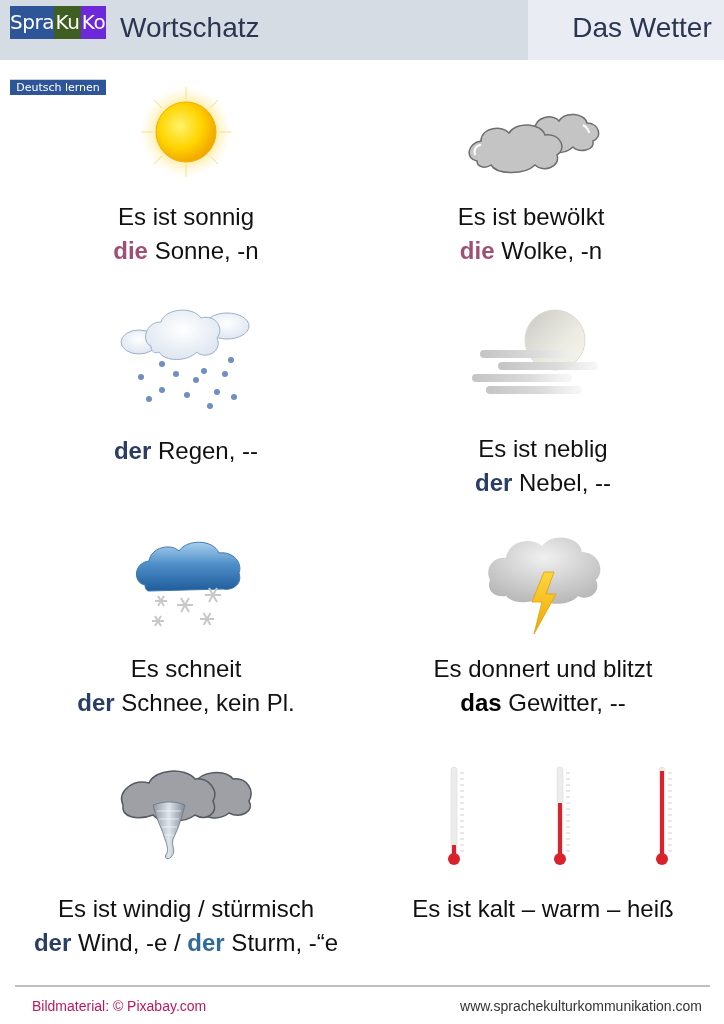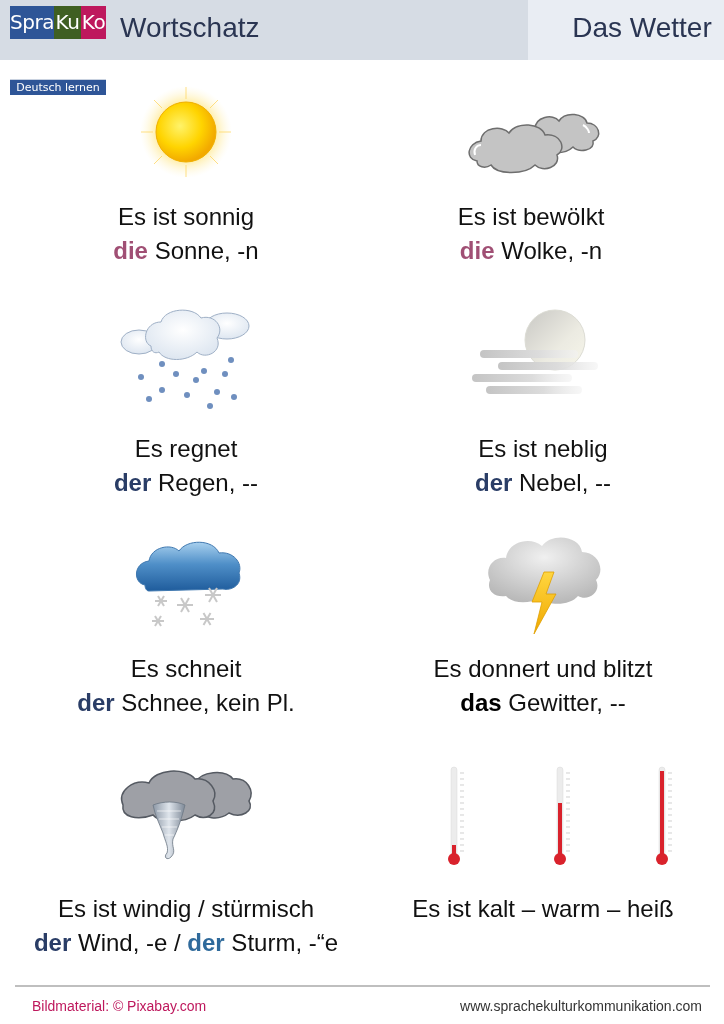--- a/index.html
+++ b/index.html
@@ -6,21 +6,21 @@
   html, body { width:724px; height:1024px; background:#ffffff; overflow:hidden; }
   body { position:relative; font-family:"Liberation Sans", "DejaVu Sans", sans-serif; color:#111; }
 
   .header { position:absolute; left:0; top:0; width:576px; height:60px; background:#d6dce4; }
   .header-right { position:absolute; left:528px; top:0; width:196px; height:60px; background:#e9edf3; }
   .logo { position:absolute; left:10px; top:6px; width:96px; height:49px; }
   .logo-top { display:flex; height:33px; }
   .logo-seg { height:33px; color:#fff; font-size:20px; line-height:33px; text-align:center; font-family:"DejaVu Sans", sans-serif; letter-spacing:-0.5px; }
   .seg1 { width:44px; background:#2e5597; }
   .seg2 { width:27px; background:#3f5f22; }
-  .seg3 { width:25px; background:#be185d; }
+  .seg3 { width:25px; background:#6d28d9; }
   .logo-bottom { height:16px; background:#2e5597; color:#fff; font-size:11px; line-height:15px; text-align:center; border-top:1px solid #c9d2e0; font-family:"DejaVu Sans", sans-serif;margin-top:40px; }
   .title-left { position:absolute; left:120px; top:12px; font-size:28px; color:#2a3552; font-family:"Liberation Sans", sans-serif; }
   .title-right { position:absolute; left:528px; width:196px; top:12px; text-align:center; font-size:28px; color:#2a3552; font-family:"Liberation Sans", sans-serif;margin-left:16px; }
 
   .cell { position:absolute; width:362px; text-align:center; }
   .icon { position:absolute; }
   .line1 { font-size:24px; color:#111; line-height:32px; white-space:nowrap; }
   .line2 { font-size:24px; color:#111; line-height:36px; white-space:nowrap; }
   .art { font-weight:bold; }
 
@@ -115,21 +115,20 @@
       <circle cx="81" cy="78" r="3"></circle>
         <circle cx="47" cy="88" r="3"></circle>
       <circle cx="102" cy="90" r="3"></circle>
         <circle cx="72" cy="93" r="3"></circle>
       <circle cx="34" cy="97" r="3"></circle>
         <circle cx="119" cy="95" r="3"></circle>
       <circle cx="95" cy="104" r="3"></circle>
     </g>
   </svg>
   <div style="position:absolute; top:133px; width:362px;">
-    <div class="line1">Es regnet</div>
     <div class="line2"><span class="art" style="color:#2a3d66">der</span><span> Regen, --</span></div>
   </div>
 </div>
 
 <div class="cell" style="left:362px; top:300px; height:200px;">
   <svg class="icon" style="left:108px; top:8px;" width="140" height="88" viewBox="0 0 140 88">
     <defs>
       <linearGradient id="moonG" x1="0" y1="0" x2="1" y2="1">
         <stop offset="0%" stop-color="#c8c8c4"></stop>
         <stop offset="60%" stop-color="#ecebe2"></stop>

